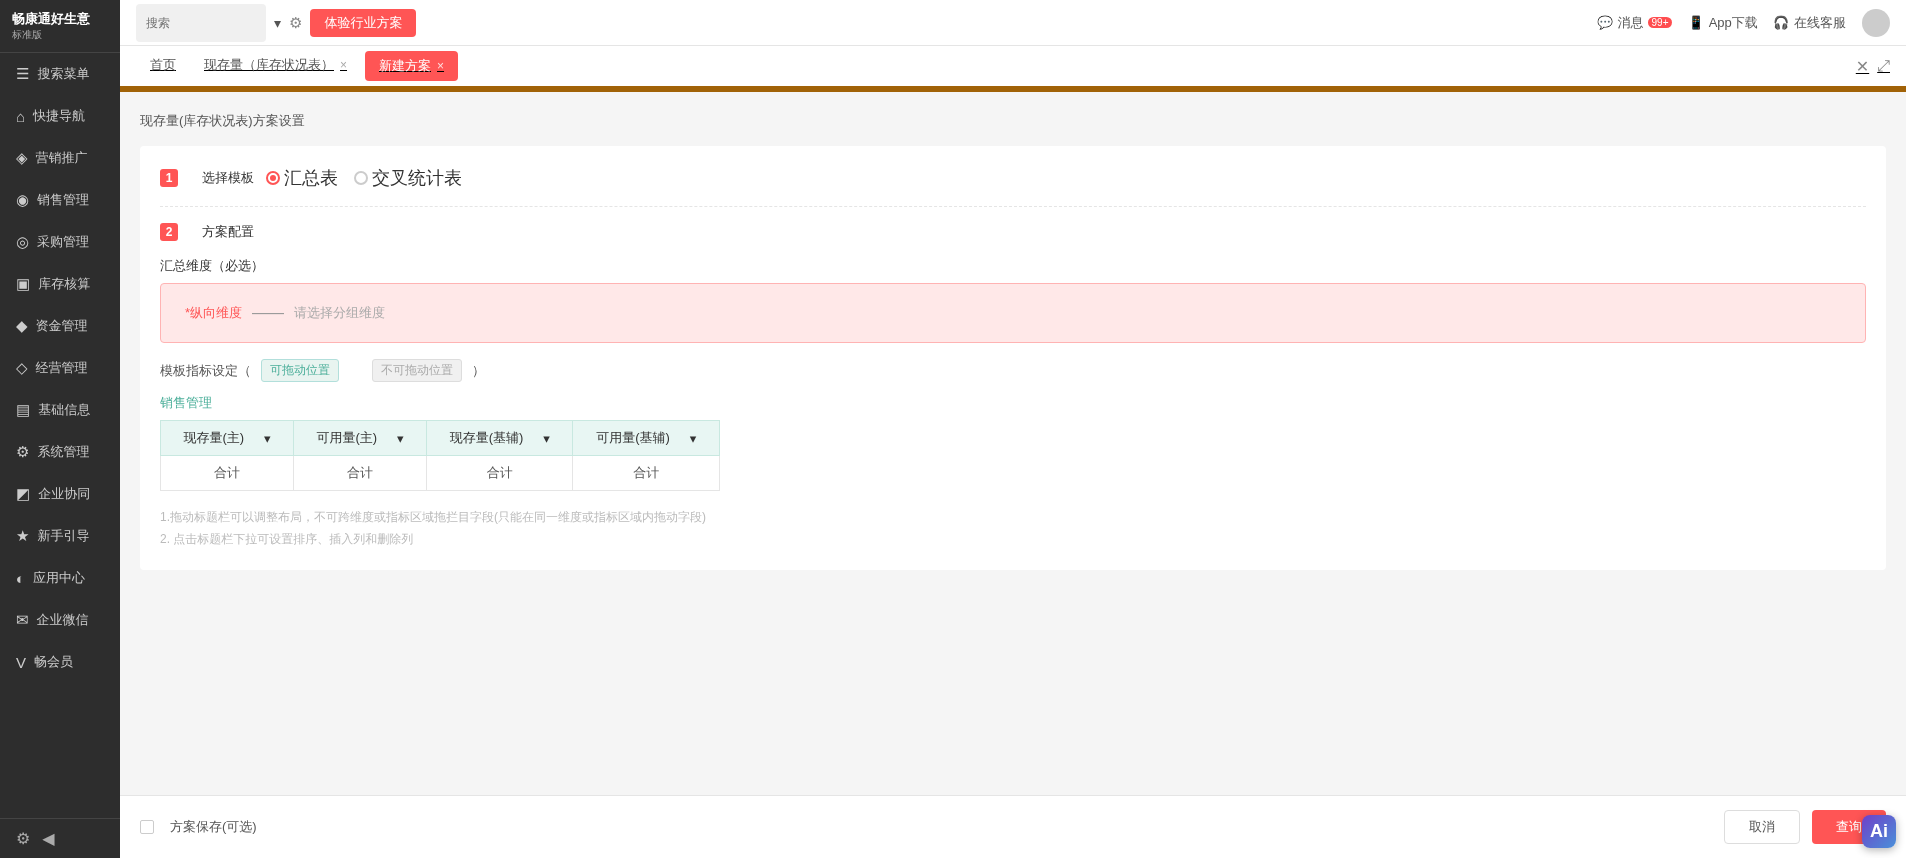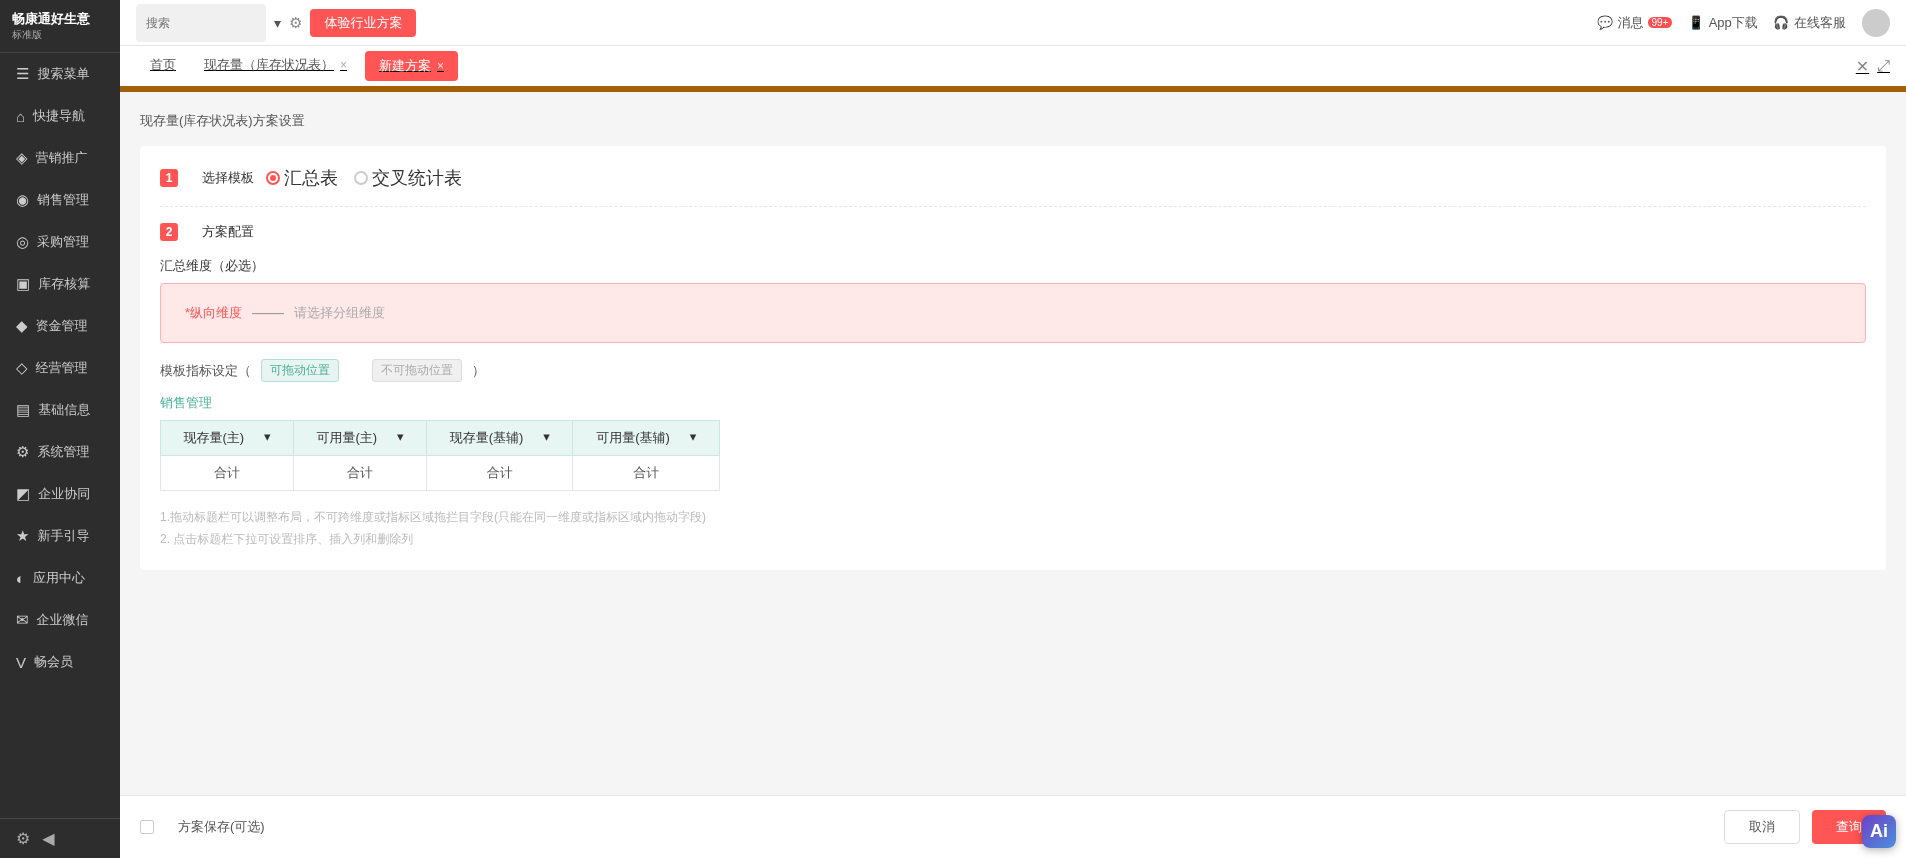--- a/index.html
+++ b/index.html
@@ -137,34 +137,34 @@
     }
 
     .stats-label { color: #4caf9a; font-size: 13px; margin-bottom: 8px; }
 
     .stats-table { border: 1px solid #e5e5e5; border-collapse: collapse; width: auto; min-width: 560px; }
     .stats-table th {
       background: #e8f6f3; border: 1px solid #c8e8e0;
       padding: 8px 20px; font-size: 13px; font-weight: normal; color: #333;
       text-align: center;
     }
-    .stats-table th .th-inner { display: flex; gap: 20px; justify-content: center; }
+    .stats-table th .th-inner { display: flex; align-items: center; gap: 20px; justify-content: center; }
     .stats-table td {
       border: 1px solid #e5e5e5; padding: 8px 20px;
       text-align: center; font-size: 13px; color: #555; margin-left: 20px;
     }
 
     .tips-section { margin-top: 16px; color: #bbb; font-size: 12px; line-height: 1.8; }
 
     
     .footer-area {
       background: #fff; border-top: 1px solid #e5e5e5;
       padding: 14px 20px; display: flex; align-items: center; justify-content: space-between;
     }
-    .save-option { display: flex; align-items: center; gap: 24px; font-size: 13px; color: #555; cursor: pointer; }
+    .save-option { display: flex; align-items: center; gap: 16px; font-size: 13px; color: #555; cursor: pointer; }
     .checkbox { width: 14px; height: 14px; border: 1px solid #ccc; display: inline-block; border-radius: 2px; }
     .footer-btns { display: flex; gap: 12px; }
     .btn-cancel {
       padding: 7px 24px; border: 1px solid #ddd; border-radius: 4px;
       background: #fff; color: #555; font-size: 13px; cursor: pointer;
     }
     .btn-query {
       padding: 7px 24px; border: none; border-radius: 4px;
       background: #f55; color: #fff; font-size: 13px; cursor: pointer;
     }

